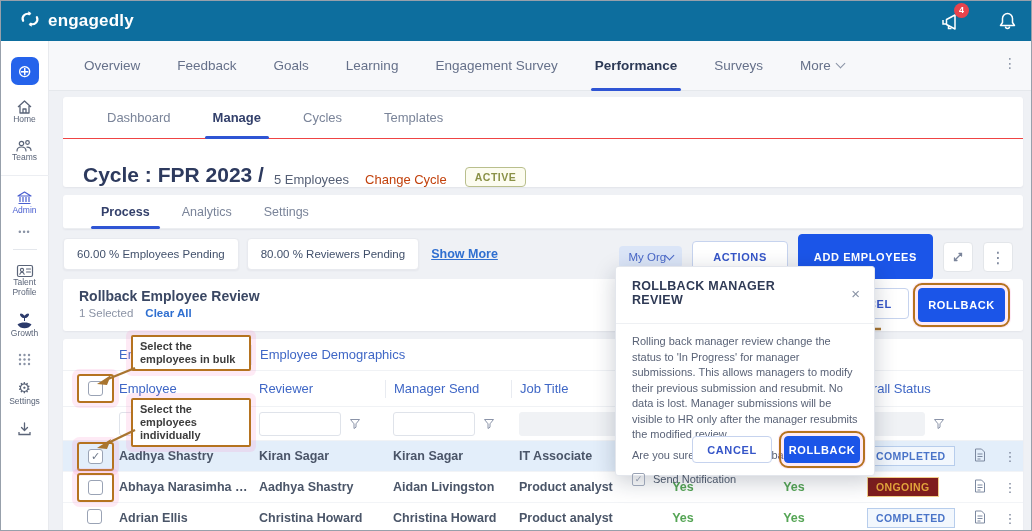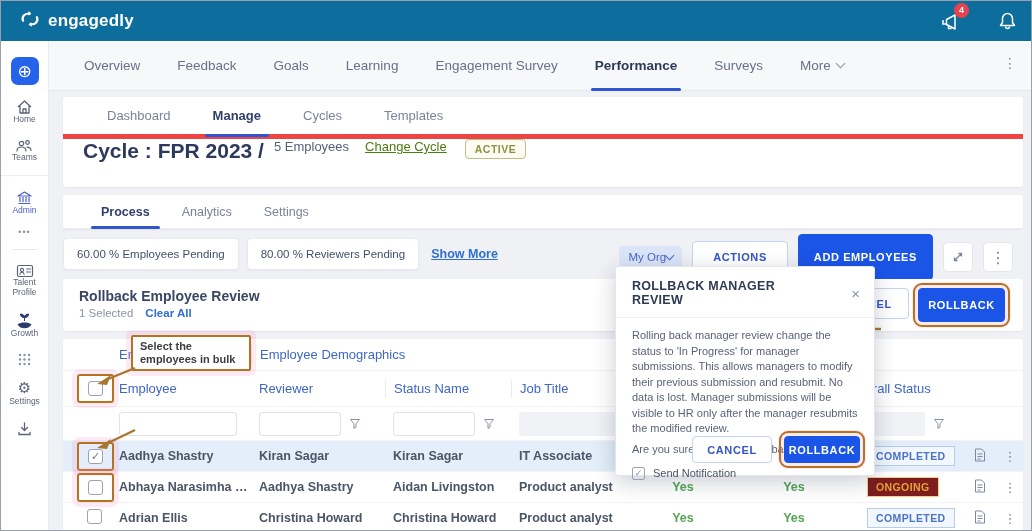--- a/index.html
+++ b/index.html
@@ -36,29 +36,29 @@
             display:flex; align-items:center; gap:37px; padding-left:35px; font-size:13.5px; color:#66718a; }
   .nav-item{ position:relative; height:50px; display:flex; align-items:center; gap:6px; }
   .nav-active{ color:#2d3a56; font-weight:700; }
   .nav-active::after{ content:""; position:absolute; left:-4px; right:-4px; bottom:0; height:3px; background:#2f55d4; border-radius:2px; }
   .nav-kebab{ position:absolute; right:14px; top:14px; color:#8a93a5; font-size:14px; }
   .chev{ width:7px; height:7px; border-right:1.5px solid #8a93a5; border-bottom:1.5px solid #8a93a5; transform:rotate(45deg); margin-top:-4px; }
 
   
   .card{ position:absolute; background:#fff; border-radius:3px; box-shadow:0 1px 2px rgba(30,40,70,.06); }
   .head-card{ left:62px; top:96px; width:960px; height:90px; }
-  .subtabs{ height:42px; border-bottom:5px solid #ef4444; display:flex; align-items:center; gap:42px; padding-left:44px;
+  .subtabs{ height:42px; border-bottom:1px solid #ef4444; display:flex; align-items:center; gap:42px; padding-left:44px;
             font-size:13px; color:#7a8499; }
   .subtab{ position:relative; height:42px; display:flex; align-items:center; }
   .subtab-active{ color:#33406b; font-weight:700; }
   .subtab-active::after{ content:""; position:absolute; left:-8px; right:-8px; bottom:0; height:3px; background:#2f55d4; border-radius:2px; }
-  .cycle-row{ height:48px; display:flex; align-items:flex-start; padding-left:20px; gap:10px; }
+  .cycle-row{ height:48px; display:flex; align-items:flex-end; padding-left:20px; gap:10px; }
   .cycle-title{ font-size:21px; font-weight:700; color:#2d3a5e; }
   .cycle-count{ font-size:13px; color:#555f75; }
-  .link{ color:#4d7c0f; text-decoration:underline; cursor:pointer; }
+  .link{ color:#c2410c; cursor:pointer; }
   .cycle-link{ font-size:13px; margin-left:6px; }
   .badge-active{ margin-left:8px; font-size:10.5px; font-weight:700; color:#8a9147; background:#fcfcf0; border:1px solid #b9bf8d;
                  border-radius:4px; padding:3px 9px; letter-spacing:.5px; }
 
   .proc-bar{ left:62px; top:194px; width:960px; height:34px; display:flex; align-items:center; gap:32px; padding-left:38px;
              font-size:12.5px; color:#7a8499; border-bottom:1px solid #eceef1; }
   .proc-tab{ position:relative; height:34px; display:flex; align-items:center; }
   .proc-active{ color:#33406b; font-weight:700; }
   .proc-active::after{ content:""; position:absolute; left:-10px; right:-10px; bottom:0; height:3px; background:#2f55d4; border-radius:2px; }
 
@@ -107,21 +107,21 @@
   .badge-ongoing{ color:#e2a43b; border:1px solid #f2cf8a; background:#7f1d1d; }
   .cbx{ width:15px; height:15px; border:1px solid #9aa3b5; border-radius:3px; background:#fff; display:inline-flex; align-items:center; justify-content:center;
         font-size:11px; color:#6b7688; }
   .cbx-wrap{ display:inline-flex; margin-left:14px; }
   .cbx-hl{ padding:5px 9px; border:2px solid #b5731f; border-radius:3px; box-shadow:0 0 0 5px rgba(248,140,200,.18); background:transparent; }
   .row-kebab{ color:#7a849a; font-size:13px; text-align:center; }
 
   
   .modal{ position:absolute; left:614px; top:265px; width:260px; height:210px; background:#fff; border:1px solid #e3e6ec; border-radius:3px;
           box-shadow:0 6px 22px rgba(20,30,60,.22); z-index:50; }
-  .modal-head{ display:flex; align-items:center; justify-content:space-between; padding:12px 14px 10px 16px; border-bottom:1px solid #eef0f3;gap:32px; }
+  .modal-head{ display:flex; align-items:center; justify-content:space-between; padding:12px 14px 16px 16px; border-bottom:1px solid #eef0f3;gap:32px; }
   .modal-title{ font-size:12.5px; font-weight:700; color:#2f3a55; letter-spacing:.3px; }
   .modal-x{ color:#8a93a5; font-size:15px; cursor:pointer; line-height:1; }
   .modal-body{ padding:10px 16px 0 16px; font-size:11px; line-height:15.5px; color:#5a6377; }
   .modal-q{ margin-top:6px; font-size:11px; color:#5a6377; }
   .modal-notif{ display:flex; align-items:center; gap:8px; margin:12px 16px 0 16px; font-size:11px; color:#4a5568; }
   .cbx-sm{ width:13px; height:13px; border:1px solid #9aa3b5; border-radius:2px; display:inline-flex; align-items:center; justify-content:center;
            font-size:9px; color:#8a93a5; }
   .modal-foot{ position:absolute; right:14px; bottom:12px; display:flex; gap:12px; }
   .m-cancel{ width:80px; height:27px; }
   .m-rollback{ width:76px; height:27px; }
@@ -324,21 +324,21 @@
     <div class="grp-row">
       <span class="grp-cell">Employee</span>
       <span class="grp-cell grp-cell2" style="padding-left:8px;">Employee Demographics</span>
     </div>
     <div class="tgrid hdr-row">
       <span style="text-align:center;"><span class="cbx-wrap cbx-hl">
             <span class="cbx"></span>
           </span></span>
       <span class="hdr">Employee</span>
       <span class="hdr">Reviewer</span>
-      <span class="hdr hdr-sep">Status Name</span>
+      <span class="hdr hdr-sep">Manager Send</span>
       <span class="hdr hdr-sep">Job Title</span>
       <span></span>
         <span></span>
       <span class="hdr" style="margin-left:-14px;">Overall Status</span>
       <span></span>
         <span></span>
     </div>
     <div class="tgrid flt-row">
       <span></span>
       <span class="flt-cell">
@@ -424,20 +424,21 @@
           </svg></span>
       <span class="row-kebab di">⋮</span>
     </div>
   </div>
 
   <div class="callout co1">Select the employees in bulk</div>
   <svg class="anno-arrow aa1" width="44" height="22" viewBox="0 0 44 22">
       <path d="M42 3 L15 14" stroke="#a9752f" stroke-width="2.4" fill="none"></path>
       <path d="M4 19 L18 10 L14 20 Z" fill="#a9752f"></path>
     </svg>
+  <div class="callout co2">Select the employees individually</div>
   <svg class="anno-arrow aa2" width="44" height="24" viewBox="0 0 44 24">
       <path d="M42 3 L15 16" stroke="#a9752f" stroke-width="2.4" fill="none"></path>
       <path d="M4 21 L18 12 L14 22 Z" fill="#a9752f"></path>
     </svg>
   <svg class="anno-arrow aa3" width="72" height="12" viewBox="0 0 72 12">
       <path d="M68 6 H15" stroke="#a9752f" stroke-width="2.4"></path>
       <path d="M4 6 L17 1 L17 11 Z" fill="#a9752f"></path>
     </svg>
 
   <div class="modal">

